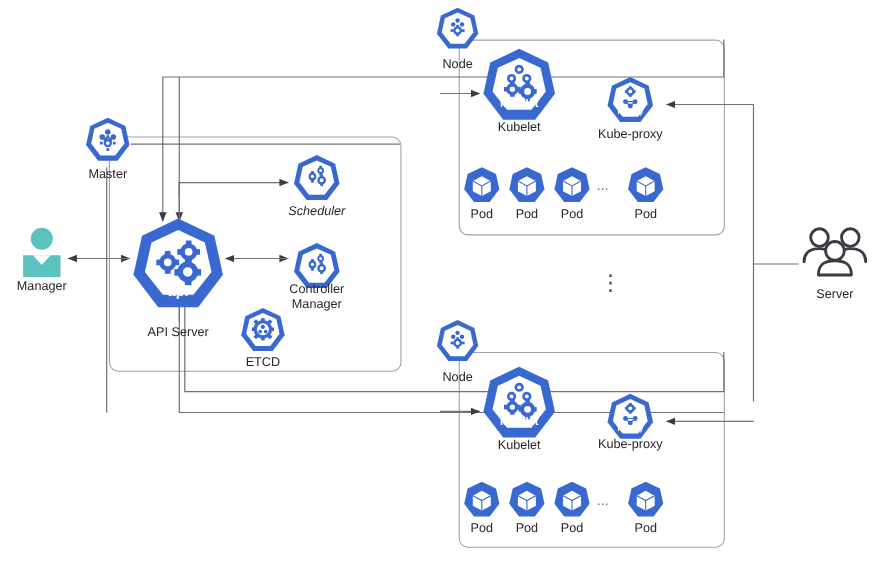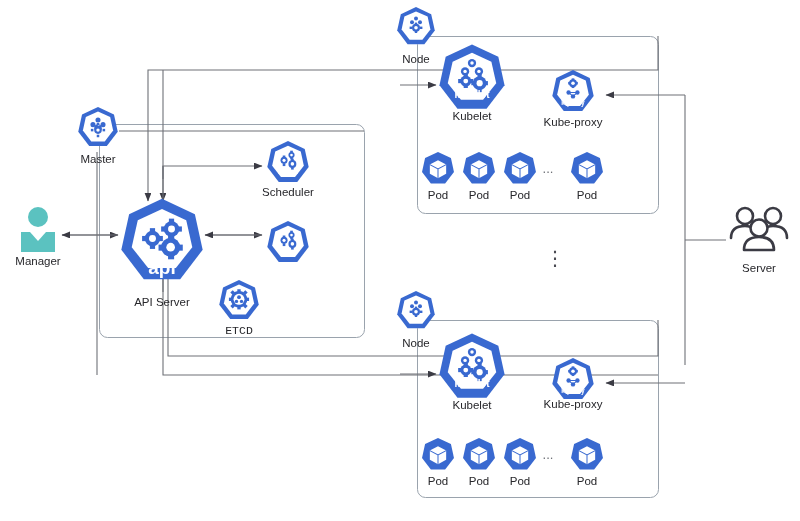--- a/index.html
+++ b/index.html
@@ -127,21 +127,21 @@
         <rect x="36" y="36" width="6" height="7"></rect>
           <rect x="36" y="53" width="6" height="7"></rect>
         <rect x="27" y="45" width="7" height="6"></rect>
           <rect x="44" y="45" width="7" height="6"></rect>
         <rect x="57" y="44" width="7" height="8"></rect>
           <rect x="57" y="64" width="7" height="8"></rect>
         <rect x="46" y="55" width="8" height="7"></rect>
           <rect x="66" y="55" width="8" height="7"></rect>
       </g>
     </svg>
-    <div class="hex-lbl" style="top:60px;font-size:19px;">api</div>
+    <div class="hex-lbl" style="top:60px;font-size:13px;">api</div>
   </div>
   <div class="lbl" style="left:124px;top:280px;width:76px;margin-top:16px;">API Server</div>
 
   <div class="node-wrap" style="left:266px;top:140px;width:44px;height:46px;">
     <svg width="44" height="46" viewBox="0 0 100 104">
       <path d="M50,2 L88,20 L97,61 L71,95 L29,95 L3,61 L12,20 Z" fill="#3969d0"></path>
       <path d="M50,13 L79,26 L86,58 L66,84 L34,84 L14,58 L21,26 Z" fill="#ffffff"></path>
       <g fill="#3969d0">
         <circle cx="58" cy="34" r="7"></circle>
           <circle cx="58" cy="34" r="3" fill="#ffffff"></circle>
@@ -152,21 +152,21 @@
         <rect x="55" y="24" width="6" height="6"></rect>
           <rect x="55" y="38" width="6" height="6"></rect>
         <rect x="38" y="35" width="6" height="6"></rect>
           <rect x="38" y="53" width="6" height="6"></rect>
         <rect x="57" y="42" width="6" height="7"></rect>
           <rect x="57" y="60" width="6" height="7"></rect>
       </g>
     </svg>
     <div class="hex-lbl" style="top:28px;font-size:7px;">sched</div>
   </div>
-  <div class="lbl" style="left:250px;top:186px;width:76px;">Scheduler</div>
+  <div class="lbl" style="left:250px;top:186px;width:76px;font-style:italic;">Scheduler</div>
 
   <div class="node-wrap" style="left:266px;top:220px;width:44px;height:46px;">
     <svg width="44" height="46" viewBox="0 0 100 104">
       <path d="M50,2 L88,20 L97,61 L71,95 L29,95 L3,61 L12,20 Z" fill="#3969d0"></path>
       <path d="M50,13 L79,26 L86,58 L66,84 L34,84 L14,58 L21,26 Z" fill="#ffffff"></path>
       <g fill="#3969d0">
         <circle cx="58" cy="34" r="7"></circle>
           <circle cx="58" cy="34" r="3" fill="#ffffff"></circle>
         <circle cx="41" cy="46" r="8"></circle>
           <circle cx="41" cy="46" r="3.5" fill="#ffffff"></circle>
@@ -175,20 +175,21 @@
         <rect x="55" y="24" width="6" height="6"></rect>
           <rect x="55" y="38" width="6" height="6"></rect>
         <rect x="38" y="35" width="6" height="6"></rect>
           <rect x="38" y="53" width="6" height="6"></rect>
         <rect x="57" y="42" width="6" height="7"></rect>
           <rect x="57" y="60" width="6" height="7"></rect>
       </g>
     </svg>
     <div class="hex-lbl" style="top:28px;font-size:7px;">c-m</div>
   </div>
+  <div class="lbl wrap" style="left:251px;top:257px;">Controller Manager</div>
 
   <div class="node-wrap" style="left:218px;top:279px;width:42px;height:44px;">
     <svg width="42" height="44" viewBox="0 0 100 104">
       <path d="M50,2 L88,20 L97,61 L71,95 L29,95 L3,61 L12,20 Z" fill="#3969d0"></path>
       <path d="M50,13 L79,26 L86,58 L66,84 L34,84 L14,58 L21,26 Z" fill="#ffffff"></path>
       <g fill="#3969d0">
         <circle cx="50" cy="48" r="20"></circle>
         <circle cx="50" cy="48" r="13" fill="#ffffff"></circle>
         <circle cx="50" cy="43" r="4.5"></circle>
         <circle cx="44" cy="53" r="4"></circle>
@@ -197,21 +198,21 @@
           <rect x="46" y="63" width="8" height="9"></rect>
         <rect x="26" y="44" width="9" height="8"></rect>
           <rect x="65" y="44" width="9" height="8"></rect>
         <rect x="31" y="28" width="8" height="8" transform="rotate(-45 35 32)"></rect>
         <rect x="61" y="28" width="8" height="8" transform="rotate(45 65 32)"></rect>
         <rect x="31" y="60" width="8" height="8" transform="rotate(45 35 64)"></rect>
         <rect x="61" y="60" width="8" height="8" transform="rotate(-45 65 64)"></rect>
       </g>
     </svg>
   </div>
-  <div class="lbl" style="left:201px;top:324px;width:76px;font-family:Liberation Mono, monospace;">ETCD</div>
+  <div class="lbl" style="left:201px;top:324px;width:76px;">ETCD</div>
 
   <div class="node-wrap" style="left:396px;top:6px;width:40px;height:42px;">
     <svg width="40" height="42" viewBox="0 0 100 104">
       <path d="M50,2 L88,20 L97,61 L71,95 L29,95 L3,61 L12,20 Z" fill="#3969d0"></path>
       <path d="M50,13 L79,26 L86,58 L66,84 L34,84 L14,58 L21,26 Z" fill="#ffffff"></path>
       <g fill="#3969d0">
         <circle cx="50" cy="31" r="5"></circle>
           <circle cx="40" cy="40" r="5"></circle>
           <circle cx="60" cy="40" r="5"></circle>
         <circle cx="50" cy="54" r="10"></circle>

